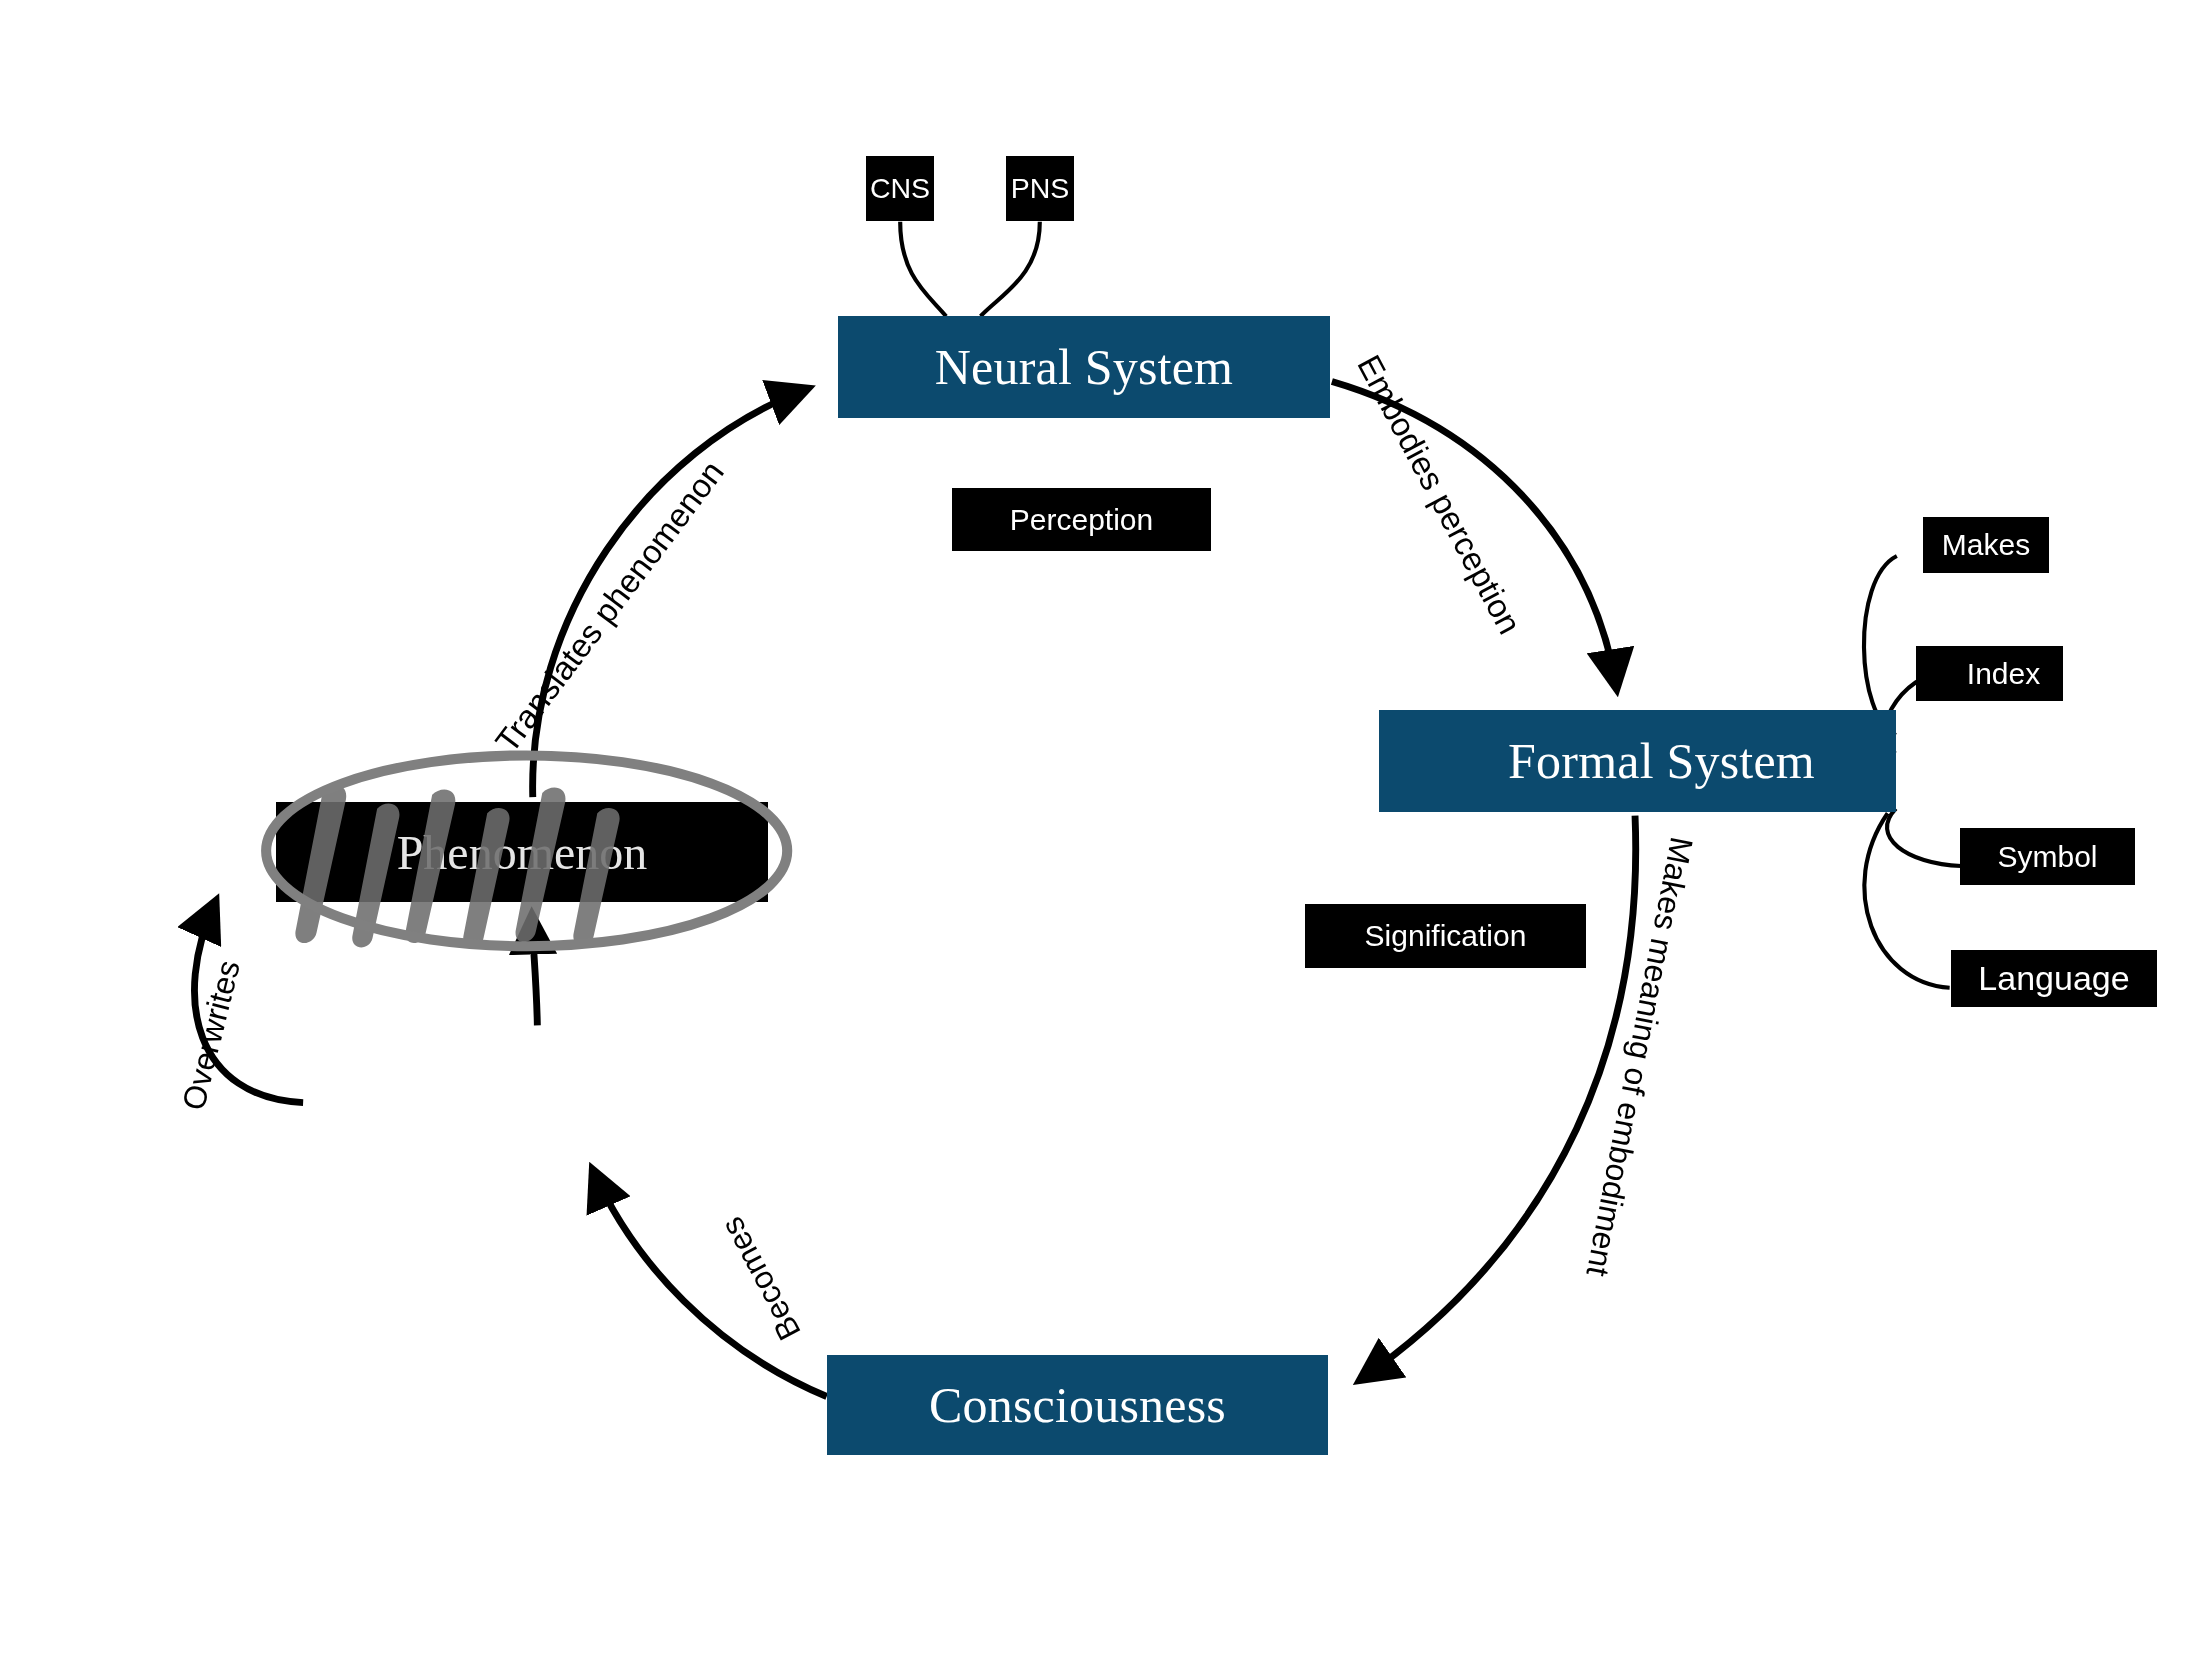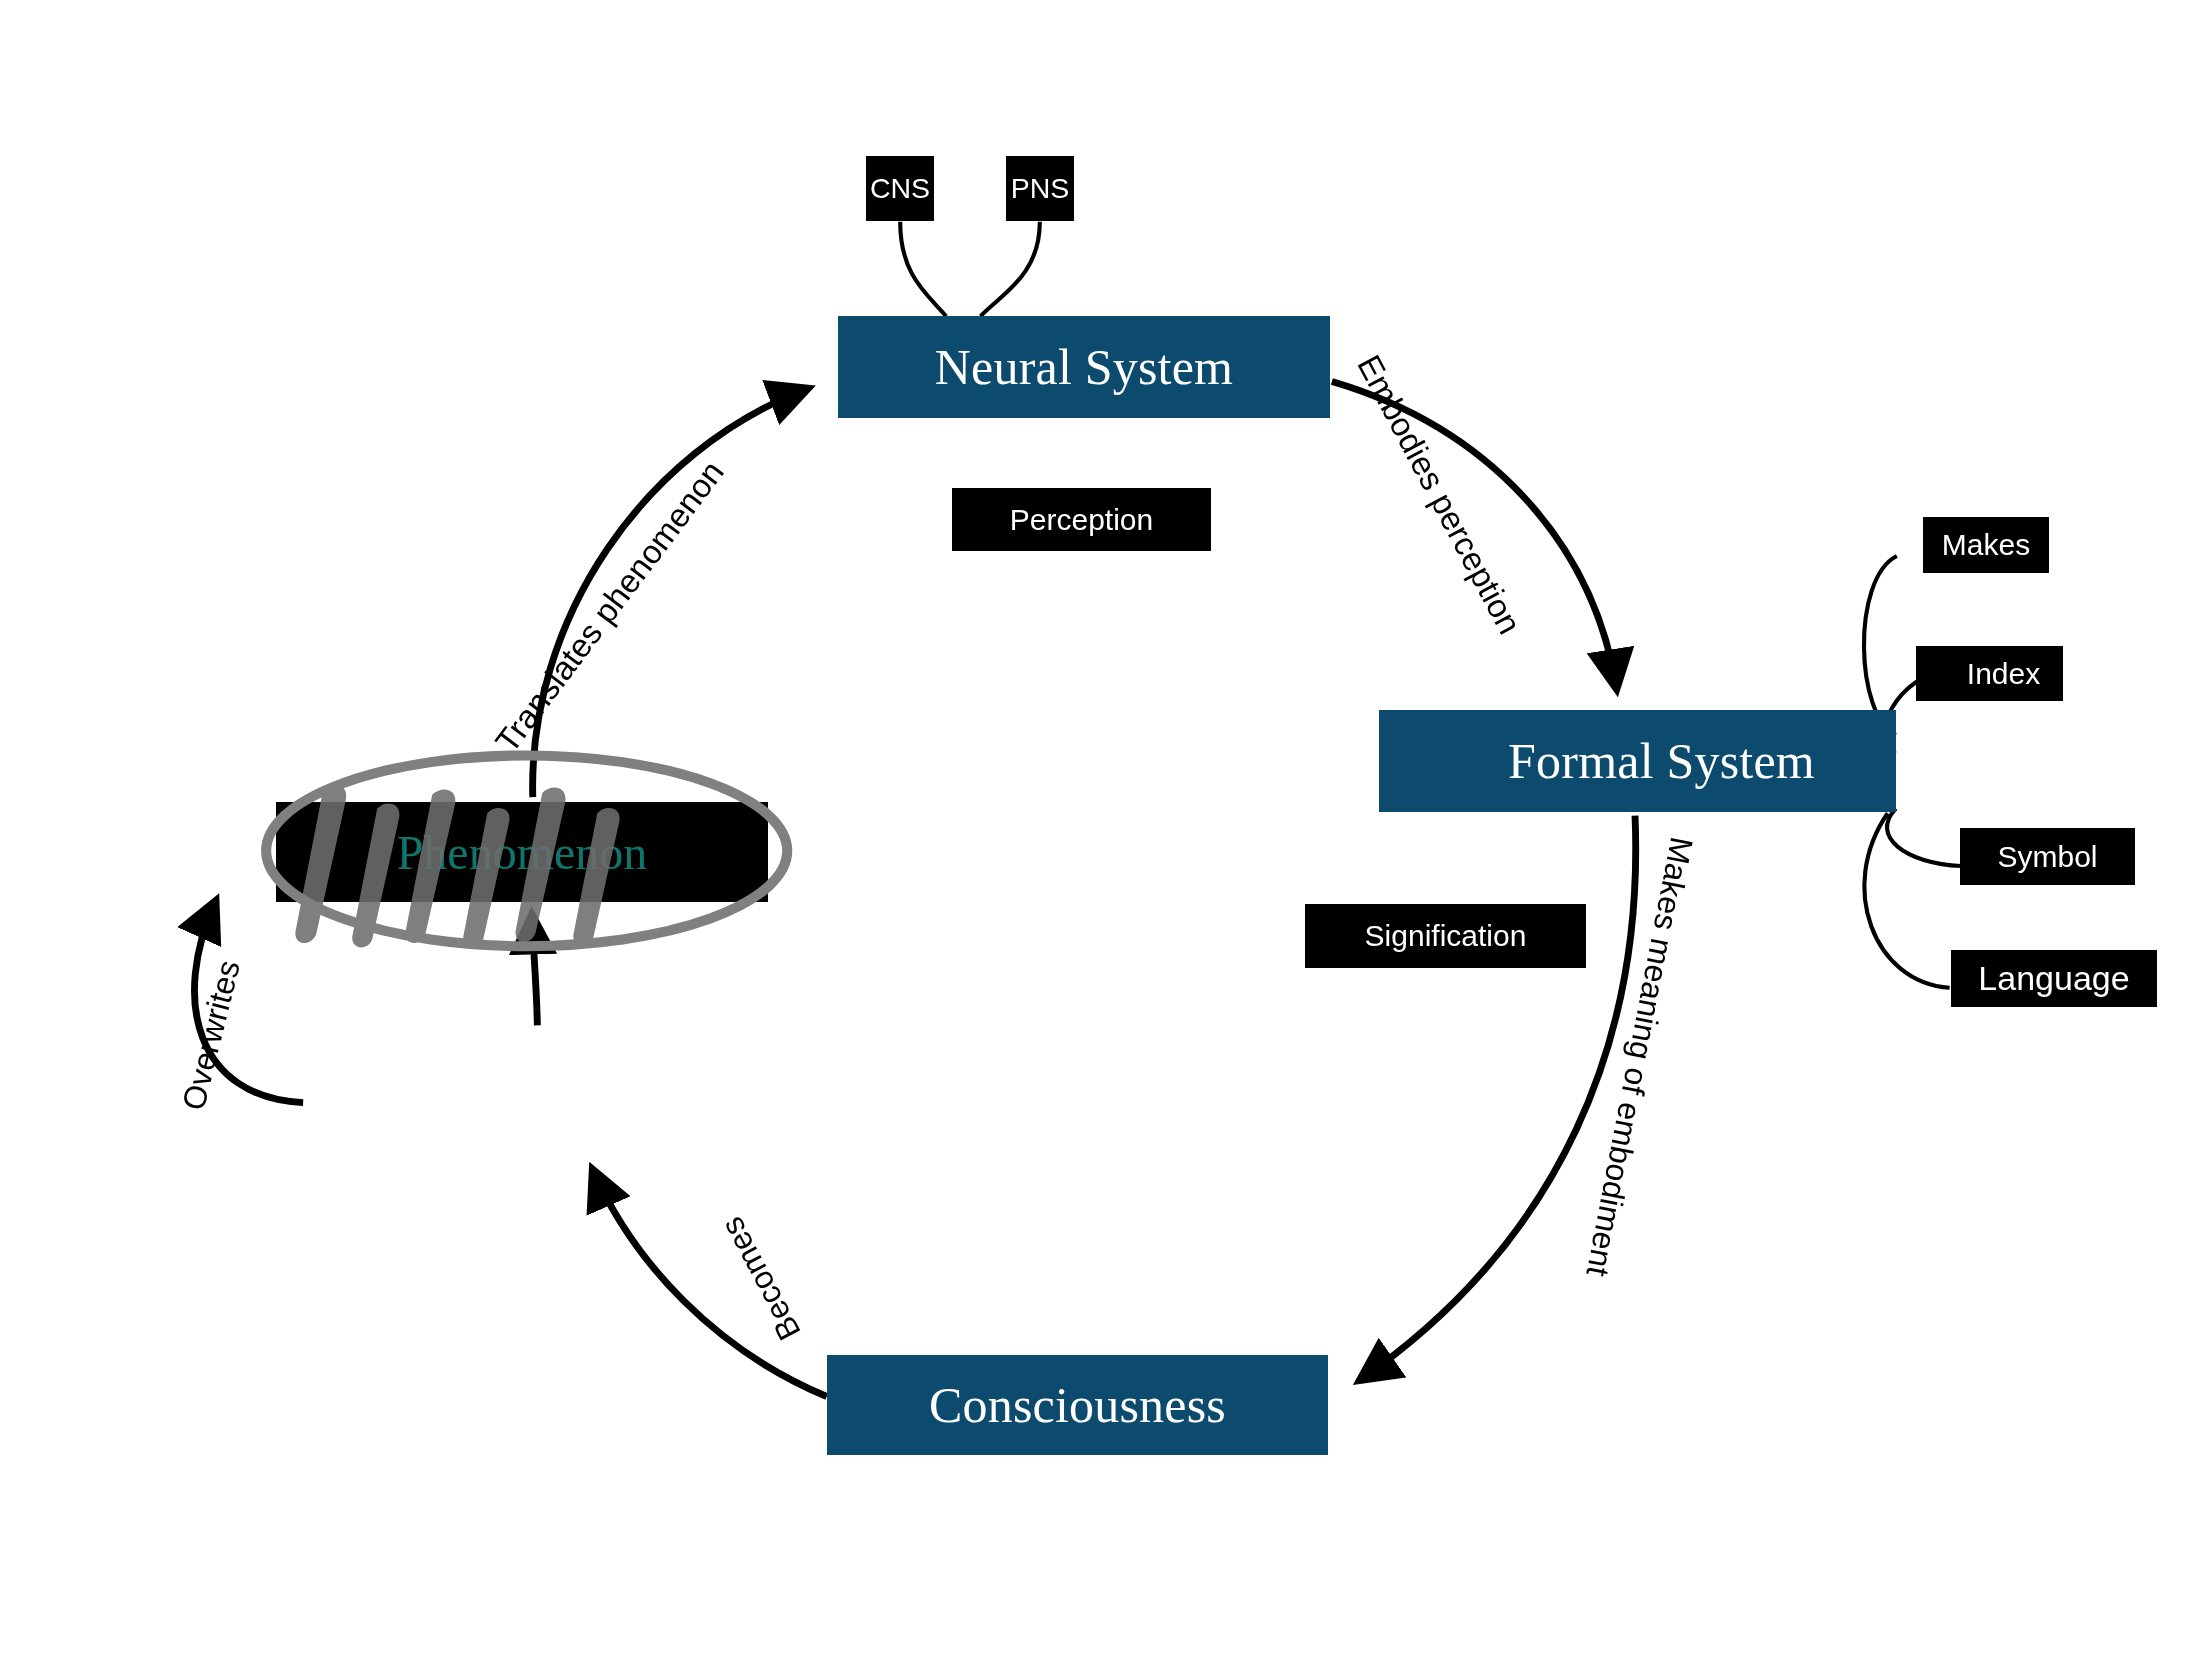--- a/index.html
+++ b/index.html
@@ -46,21 +46,21 @@
   }
   
   .node-chip {
     background: #000000;
     color: #ffffff;
     font-family: "Liberation Sans", sans-serif;
   }
   
   .node-struck {
     background: #000000;
-    color: #0f766e;
+    color: #e5e5e5;
     font-family: "Liberation Serif", serif;
   }
 
   
   .edge-label {
     position: absolute;
     font-family: "Liberation Sans", sans-serif;
     color: #000000;
     white-space: nowrap;
     transform-origin: 0 0;

